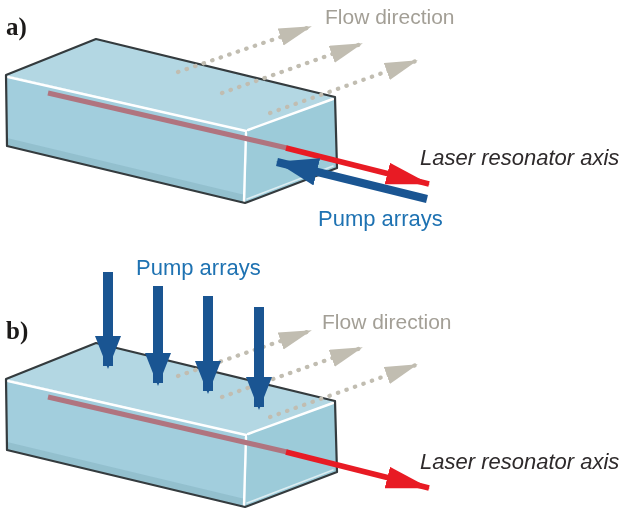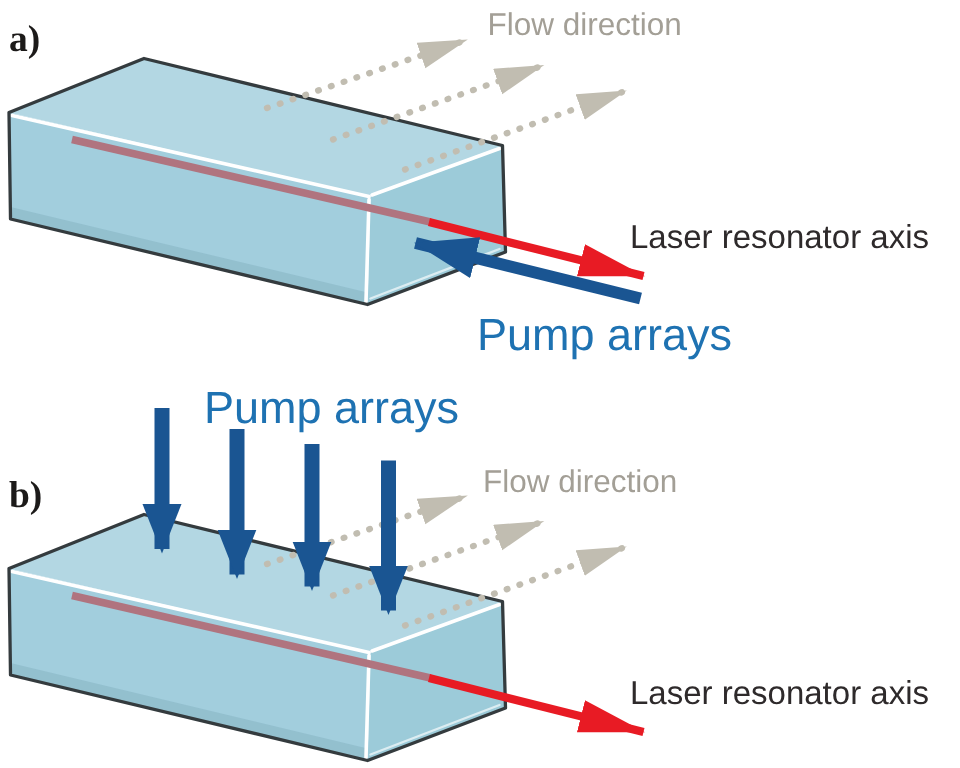--- a/index.html
+++ b/index.html
@@ -17,22 +17,22 @@
     line-height:1.1;
     user-select:none;
   }
   .panel-label{
     font-family:"Liberation Serif", serif;
     font-weight:700;
     font-size:25px;
     color:var(--panel_label);
   }
   .flow-label{font-size:21px;color:var(--flow_text_gray);text-align:center;}
-  .laser-label{font-size:22px;color:var(--dark_text);}
-  .pump-label{font-size:30px;color:var(--pump_label_blue);}
+  .laser-label{font-size:22px;color:var(--dark_text);font-style:italic;}
+  .pump-label{font-size:22px;color:var(--pump_label_blue);}
 
   
   .f-top{fill:var(--box_top);}
   .f-front{fill:var(--box_front);}
   .f-right{fill:var(--box_right);}
   .f-shade{fill:var(--box_shade);}
   .edge-black{stroke:var(--box_outline);fill:none;stroke-width:2.2;stroke-linejoin:round;}
   .edge-white{stroke:var(--inner_edge_white);stroke-width:2.4;stroke-linecap:round;fill:none;}
   .edge-white-faint{stroke:var(--inner_edge_white);stroke-width:1.6;stroke-linecap:round;fill:none;opacity:.65;}
   .laser-in{stroke:var(--laser_inner);stroke-width:5;fill:none;}

